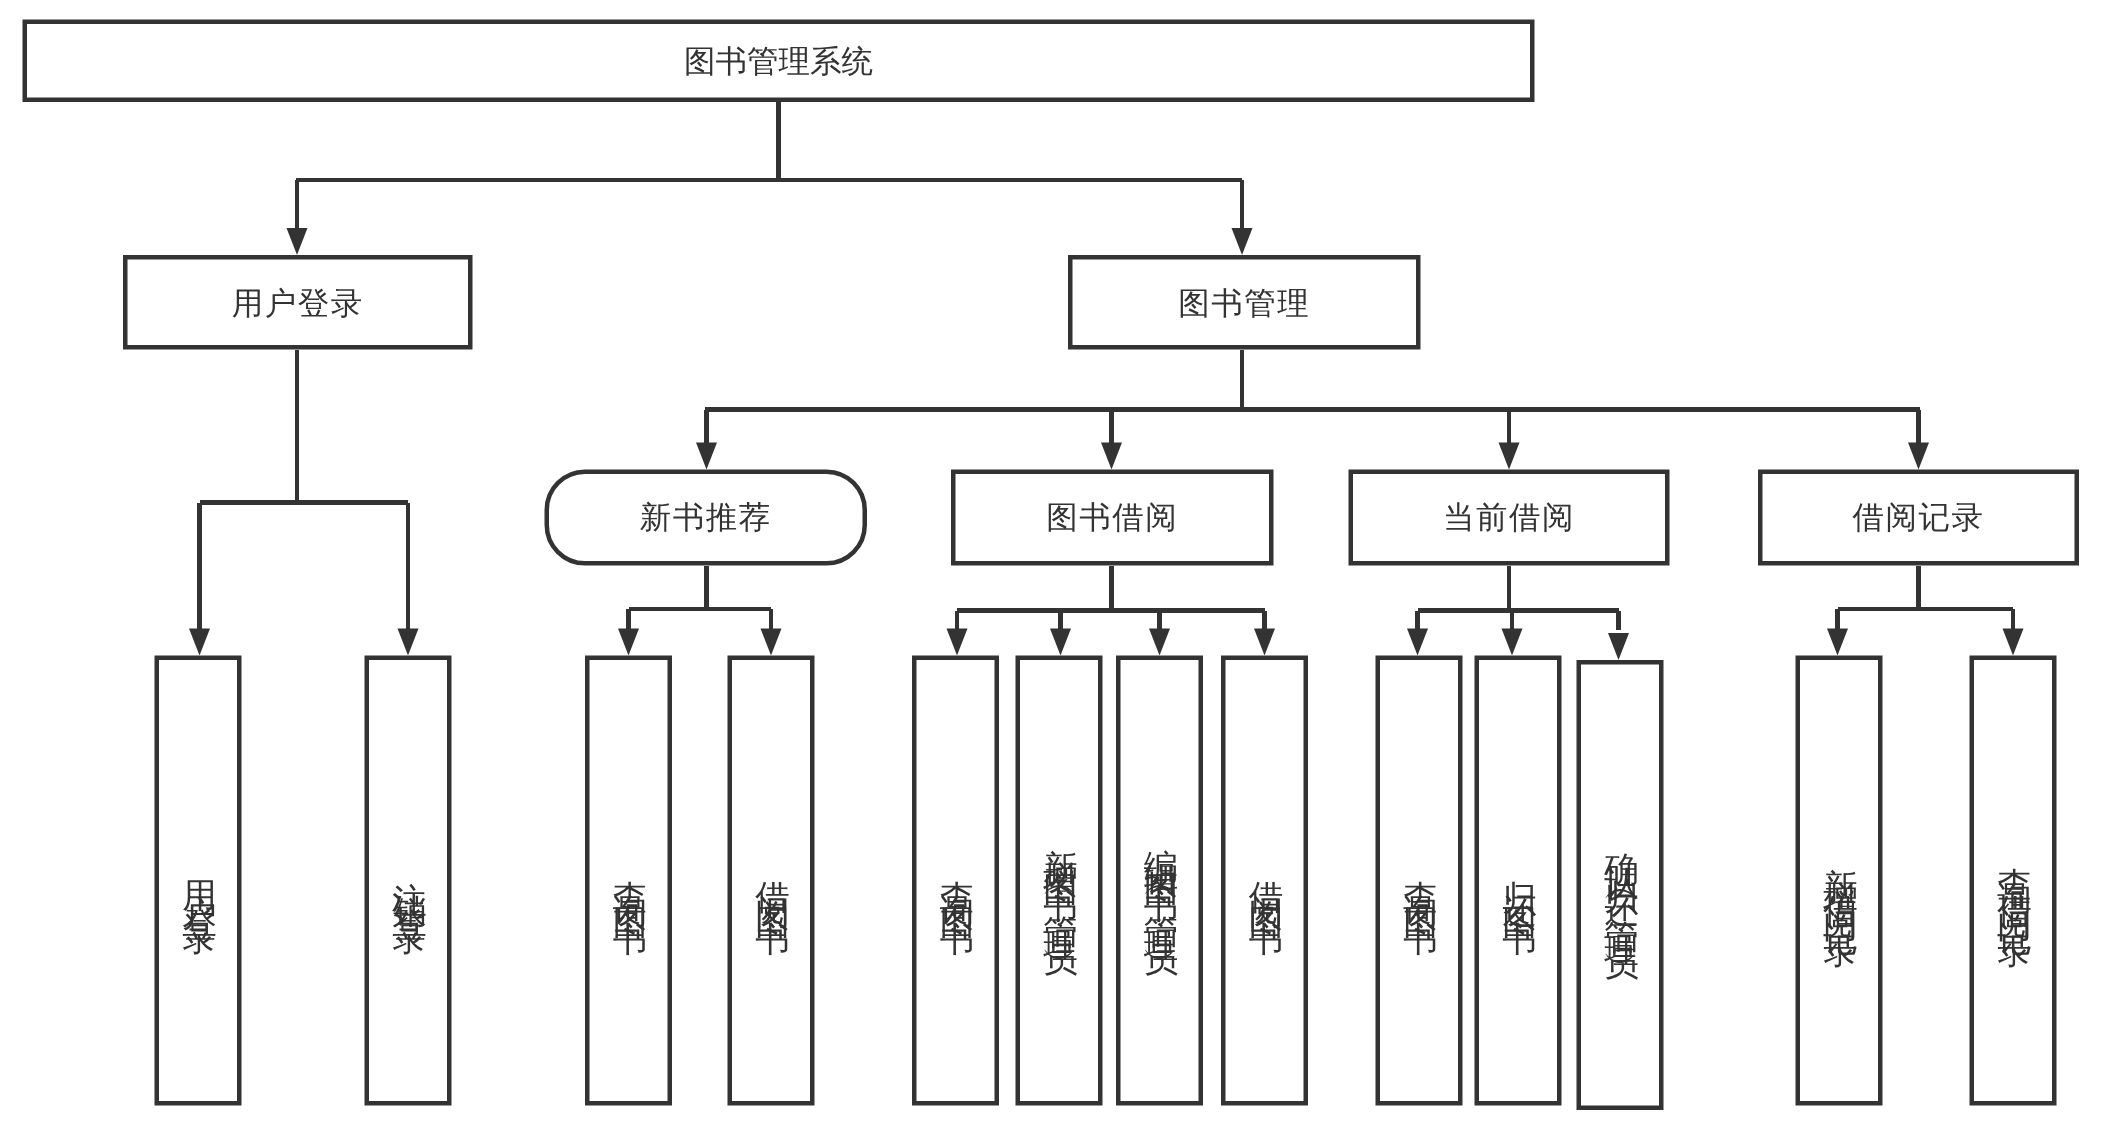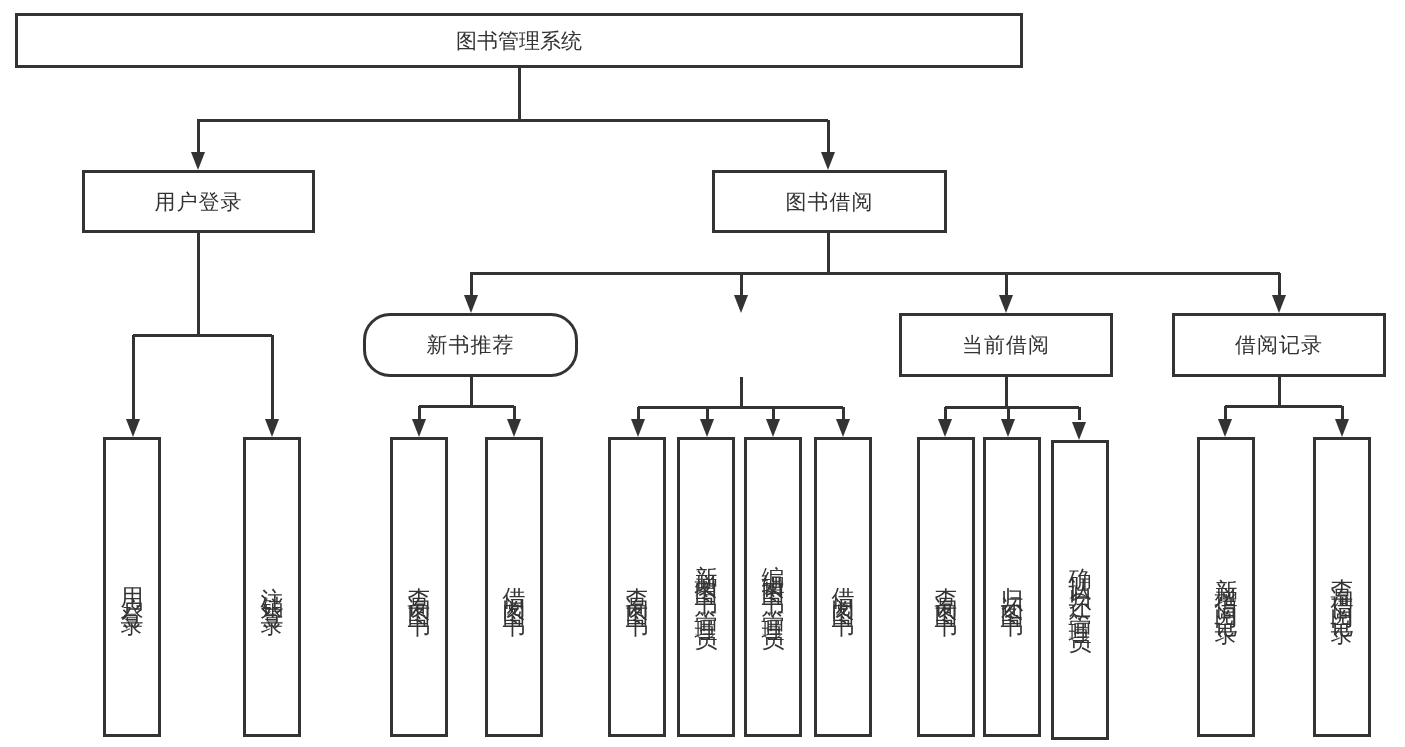--- a/index.html
+++ b/index.html
@@ -126,25 +126,28 @@
   </svg>
 
   <div class="box root-node" style="left:15px; top:13px; width:1008px; height:55px;">
     <span>图书管理系统</span>
   </div>
 
   <div class="box h-node" style="left:82px; top:170px; width:233px; height:63px;">
     <span>用户登录</span>
   </div>
   <div class="box h-node" style="left:712px; top:170px; width:235px; height:63px;">
-    <span>图书借阅</span>
+    <span>图书管理</span>
   </div>
 
   <div class="box h-node" style="left:363px; top:313px; width:215px; height:64px;border-radius:27px;">
     <span>新书推荐</span>
+  </div>
+  <div class="box h-node" style="left:634px; top:313px; width:215px; height:64px;">
+    <span>图书借阅</span>
   </div>
   <div class="box h-node" style="left:899px; top:313px; width:214px; height:64px;">
     <span>当前借阅</span>
   </div>
   <div class="box h-node" style="left:1172px; top:313px; width:214px; height:64px;">
     <span>借阅记录</span>
   </div>
 
   <div class="box leaf" style="left:103px;">
     <span class="vtext">用户登录</span>

